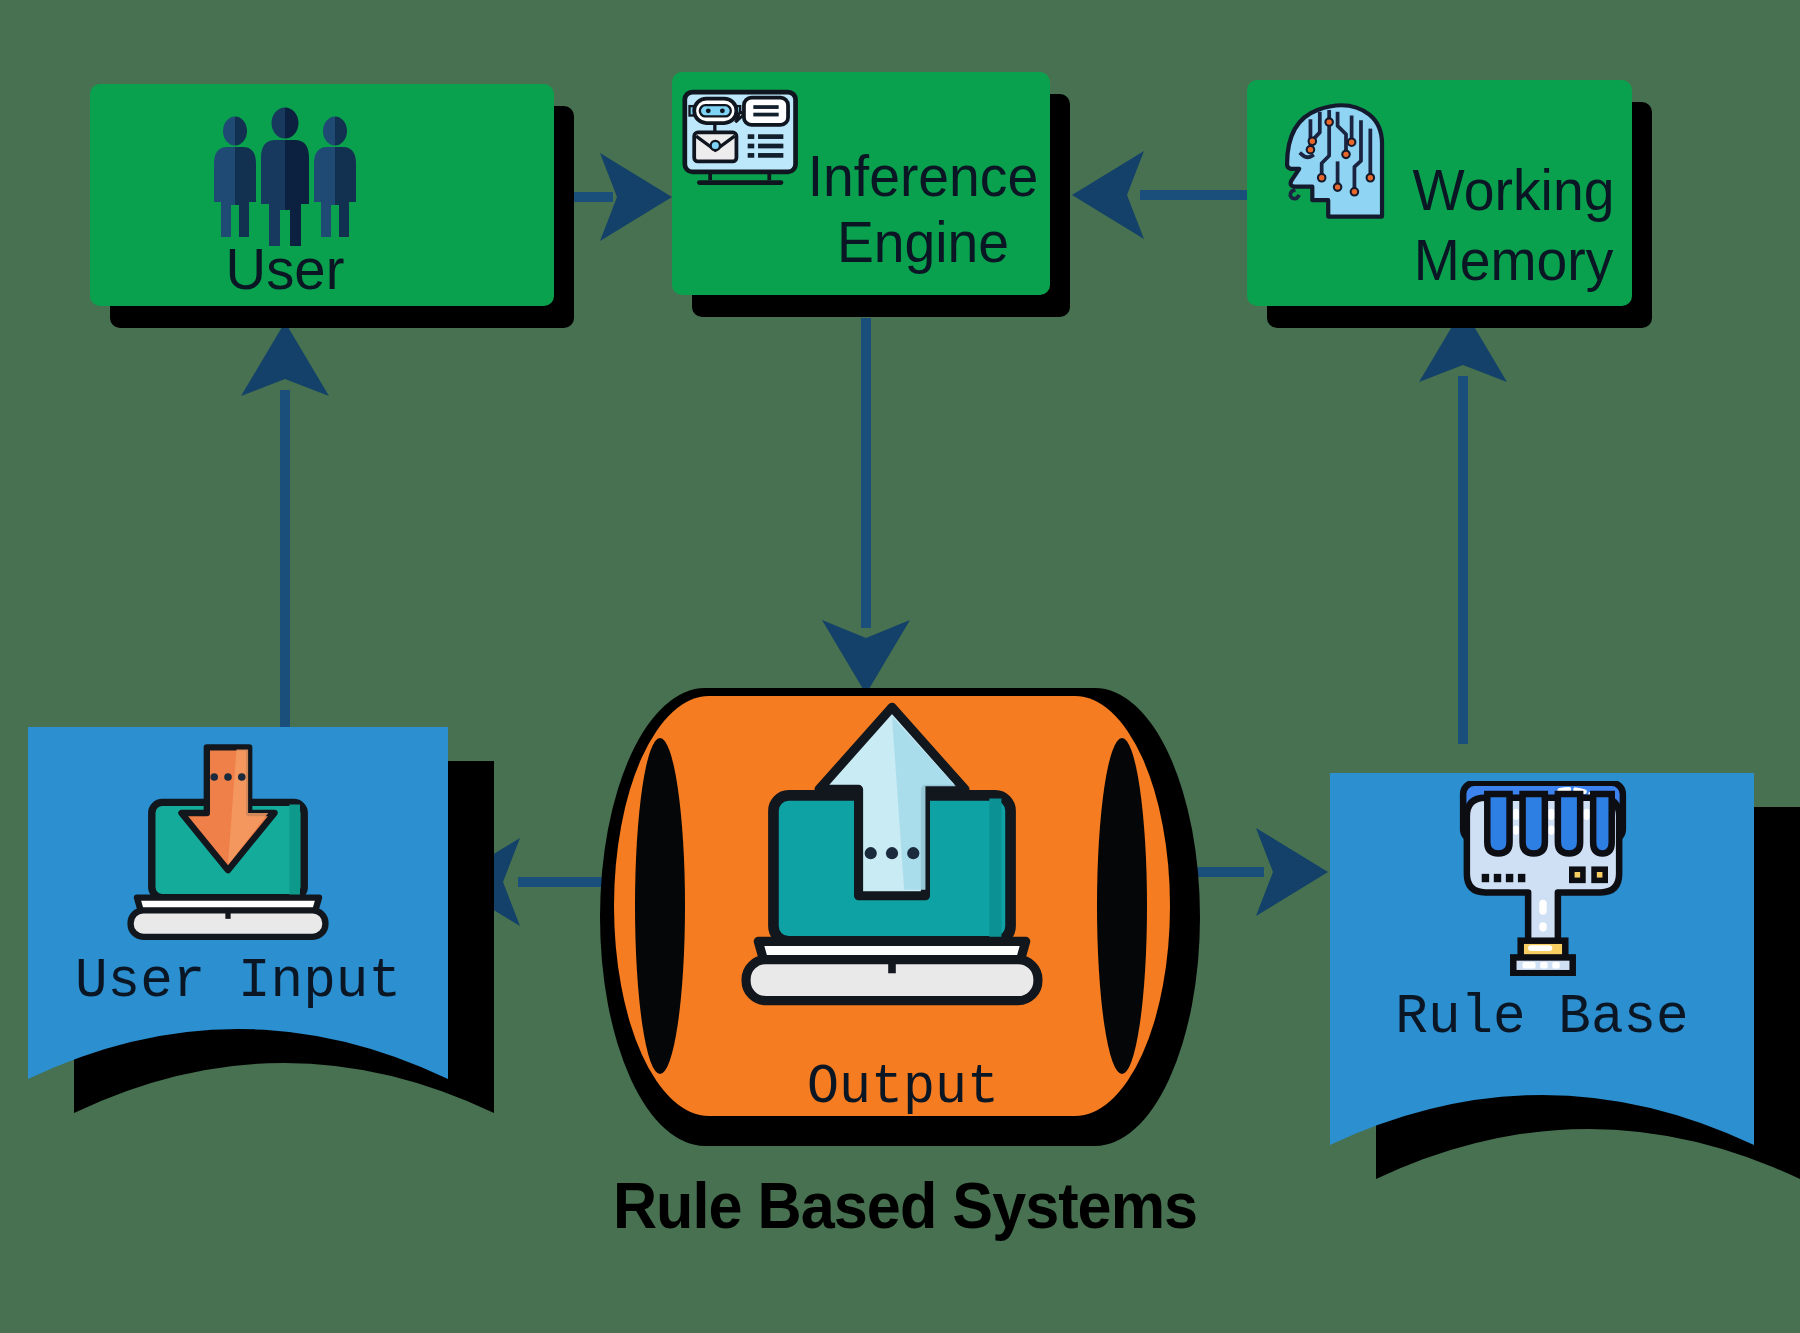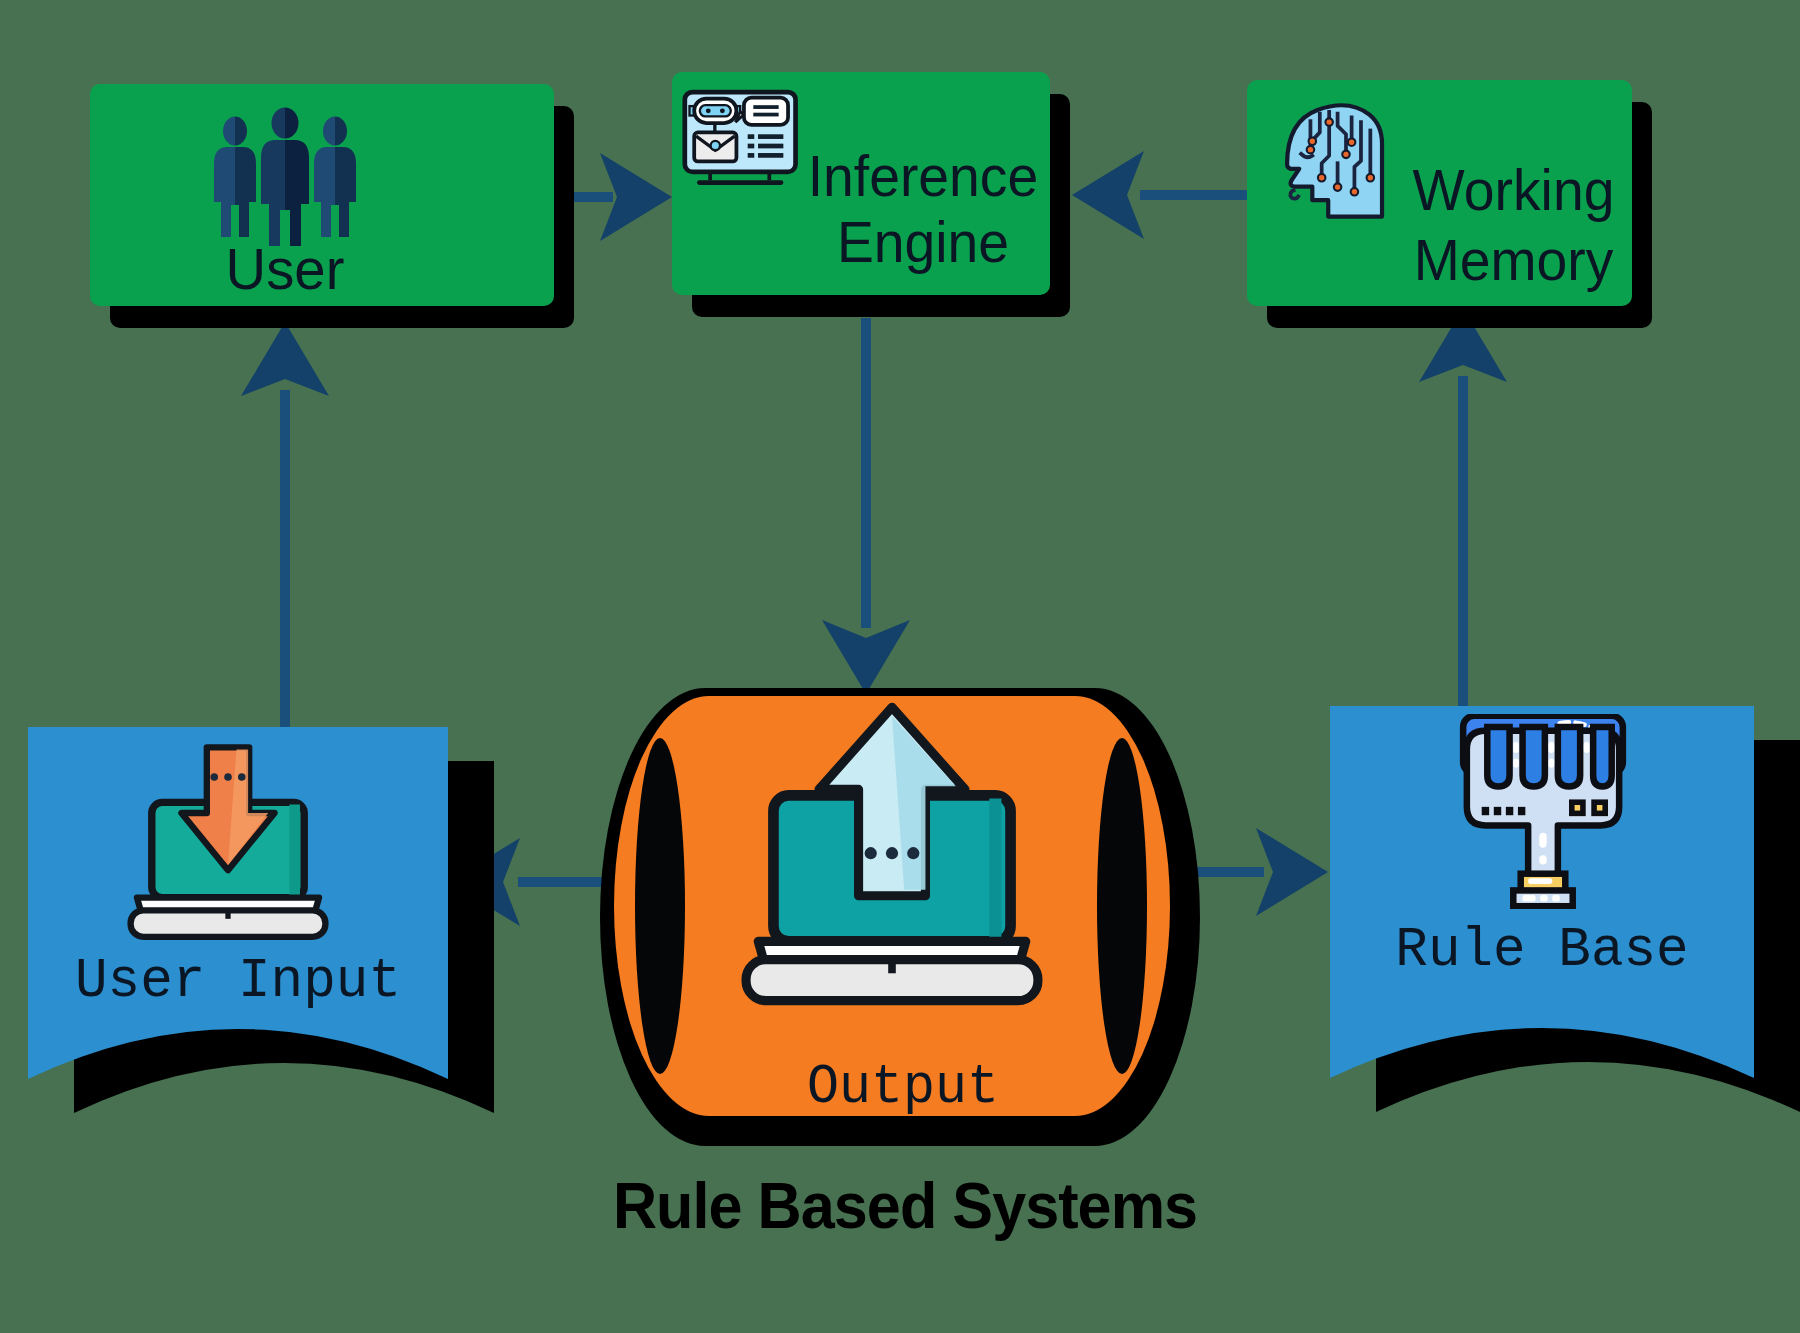--- a/index.html
+++ b/index.html
@@ -209,21 +209,21 @@
     <circle cx="100" cy="100" r="4" fill="#1B2A3C"></circle>
     <circle cx="114" cy="100" r="4" fill="#1B2A3C"></circle>
 
     <path d="M12,158 H188 L184,172 H16 Z" fill="#FDFDFD" stroke="#12161D" stroke-width="6" stroke-linejoin="round"></path>
     <rect x="4" y="170" width="192" height="27" rx="13" fill="#E9E9E9" stroke="#12161D" stroke-width="6"></rect>
     <line x1="100" y1="170" x2="100" y2="179" stroke="#12161D" stroke-width="5"></line>
   </svg>
   <div class="abs label" style="left:0;top:376px;width:610px;font-size:55px;">Output</div>
 </div>
 
-<div class="node wave-box" style="left:1330px;top:706px;width:424px;height:382px;">
+<div class="node wave-box" style="left:1330px;top:773px;width:424px;height:382px;">
   <svg class="shape" width="424" height="382" viewBox="0 0 424 382">
     <path d="M0,0 H424 V372 Q212,272 0,372 Z" fill="#2B8FD0"></path>
   </svg>
   <svg class="abs" style="left:120px;top:8px;" width="186" height="195" viewBox="0 0 200 210">
 
     <rect x="14" y="2" width="172" height="62" rx="12" fill="#3C83F0" stroke="#0D0D14" stroke-width="7"></rect>
     <path d="M118,10 q22,-4 40,8" fill="none" stroke="#FFFFFF" stroke-width="5" stroke-linecap="round" stroke-dasharray="10 7"></path>
 
     <path d="M18,38 Q18,18 38,18 H162 Q182,18 182,38 V100 Q182,120 162,120 H116 V175 H84 V120 H38 Q18,120 18,100 Z" fill="#CFE0F5" stroke="#0D0D14" stroke-width="7" stroke-linejoin="round"></path>
 

